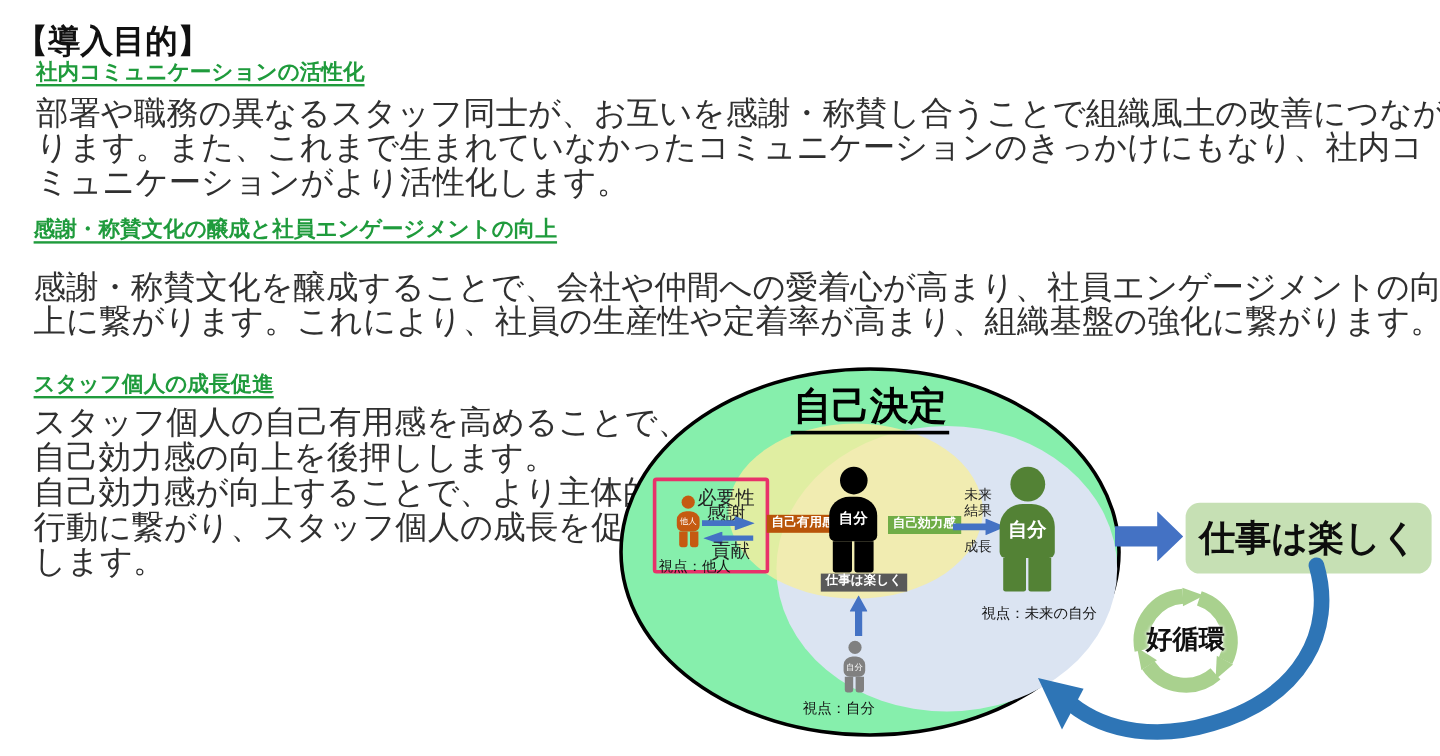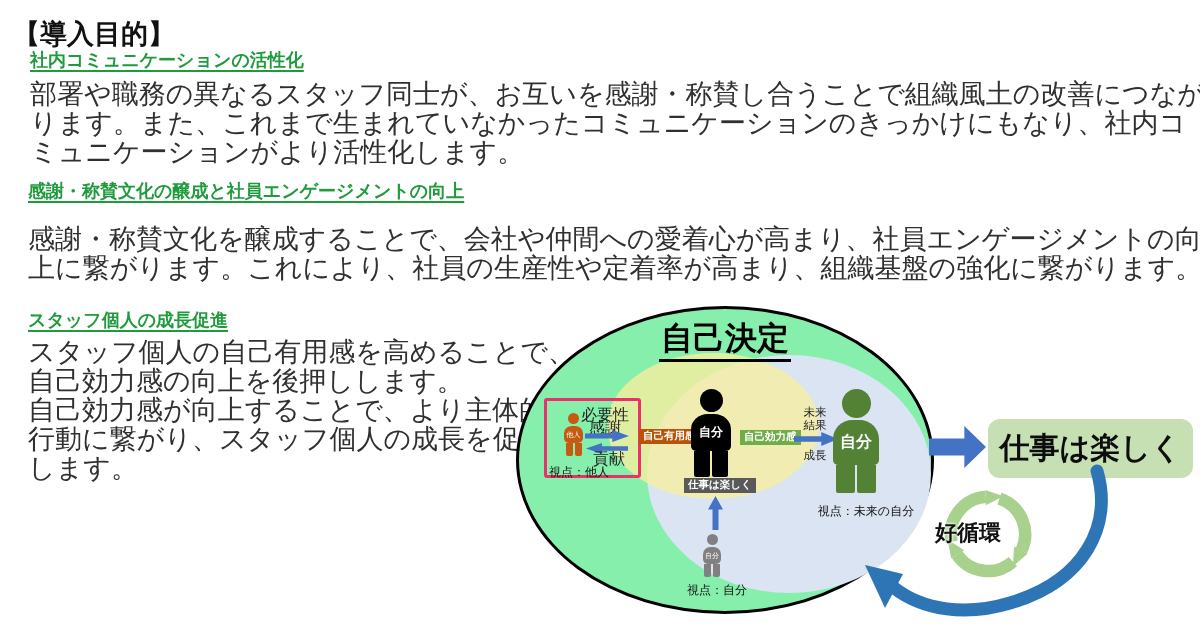--- a/index.html
+++ b/index.html
@@ -66,21 +66,21 @@
   .arr-l{clip-path:polygon(100% 30%,38% 30%,38% 0,0 50%,38% 100%,38% 70%,100% 70%)}
   .arr-u{clip-path:polygon(30% 100%,30% 40%,0 40%,50% 0,100% 40%,70% 40%,70% 100%)}
   
   .outcome-box{
     left:988px;top:419px;width:205px;height:59px;border-radius:12px;background:var(--outcome-bg);
     display:flex;align-items:center;justify-content:center;font-size:30px;font-weight:700;color:#0d0d0d;white-space:nowrap;
   }
   .big-arrow{left:929px;top:426px;width:57px;height:42px}
   .cycle-svg{left:936px;top:482px;width:104px;height:104px;z-index:6}
   .cycle-label{
-    left:916px;top:518px;width:104px;text-align:center;font-size:22px;font-weight:700;color:#111;z-index:7;
+    left:936px;top:518px;width:104px;text-align:center;font-size:22px;font-weight:700;color:#111;z-index:7;
     text-shadow:0 0 3px #fff,0 0 3px #fff;white-space:nowrap;
   }
   .swoosh-svg{left:845px;top:455px;width:290px;height:175px;z-index:5}
 </style>
 </head>
 <body>
 
 <div class="abs page-title">【導入目的】</div>
 
 <div class="abs sec-heading" id="h1">社内コミュニケーションの活性化</div>
@@ -159,21 +159,21 @@
   <div class="abs person pp-s" style="left:184px;top:225px">
     <div class="p-head"></div>
     <div class="p-torso">
         <span class="p-label">自分</span>
       </div>
     <div class="p-legs">
         <div></div>
         <div></div>
       </div>
   </div>
-  <div class="abs viewpoint" style="left:162px;top:273px;width:72px">視点：自分</div>
+  <div class="abs viewpoint" style="left:144px;top:273px;width:72px">視点：自分</div>
 </div>
 
 <div class="abs arr arr-r big-arrow"></div>
 <div class="abs outcome-box">
     <span>仕事は楽しく</span>
   </div>
 
 <svg class="abs swoosh-svg" viewBox="0 0 290 175">
   <path d="M 252,16 C 268,70 240,126 165,148 C 122,161 78,156 48,132" fill="none" stroke="var(--swoosh-blue)" stroke-width="13" stroke-linecap="round"></path>
   <polygon points="20,110 58,119 40,153" fill="var(--swoosh-blue)"></polygon>

